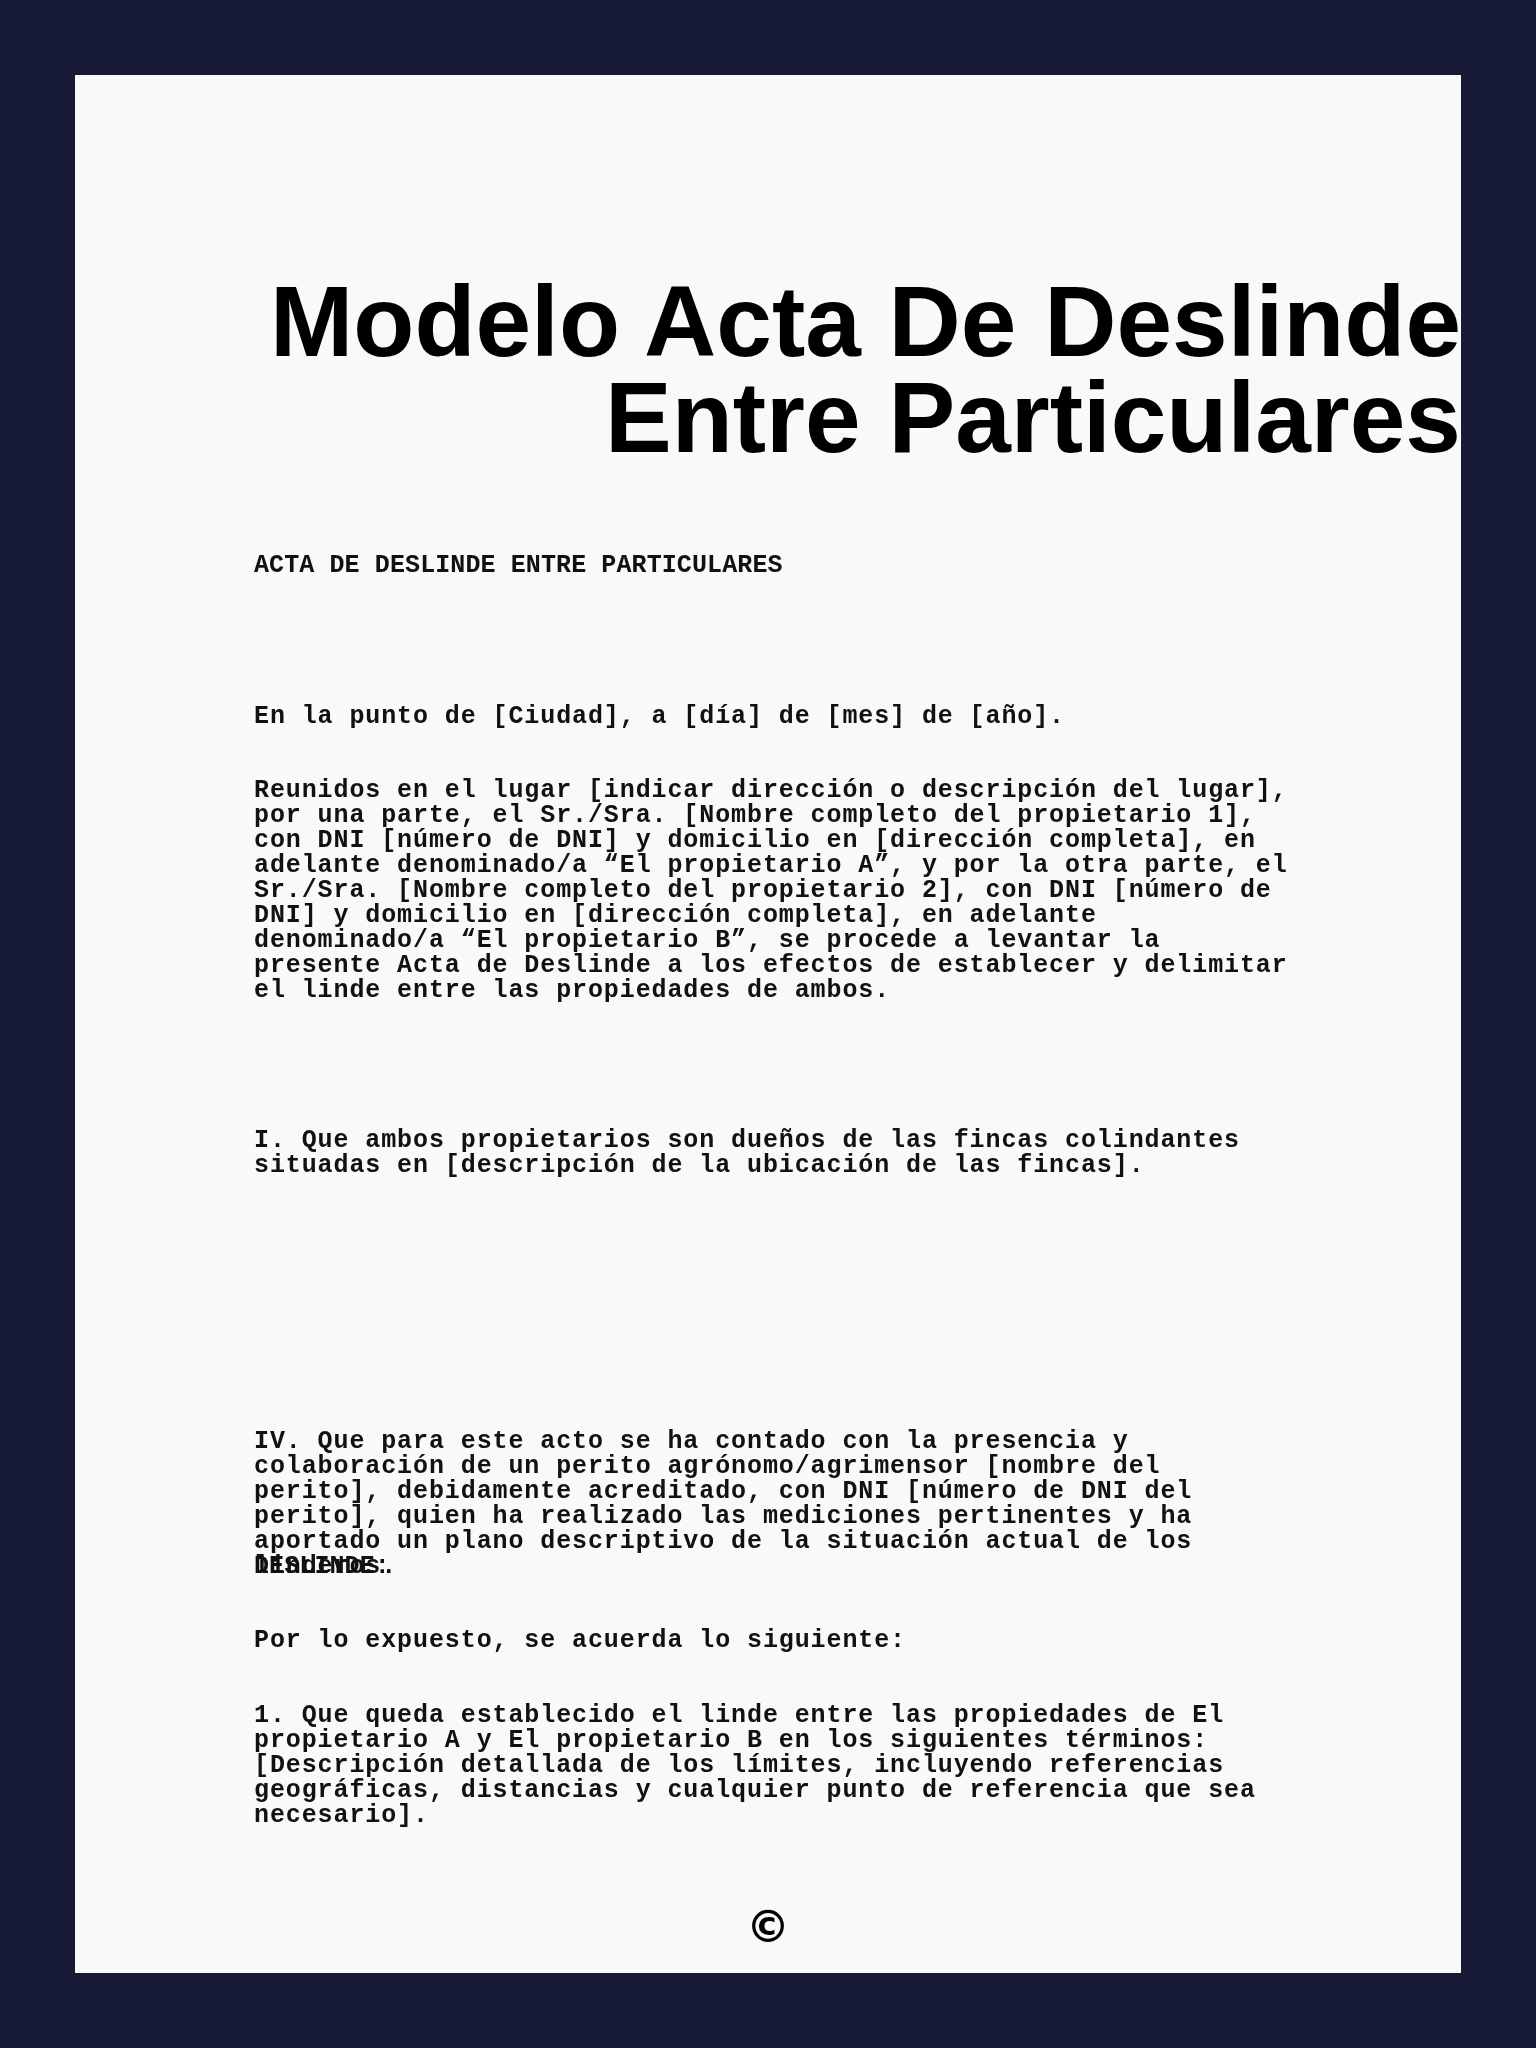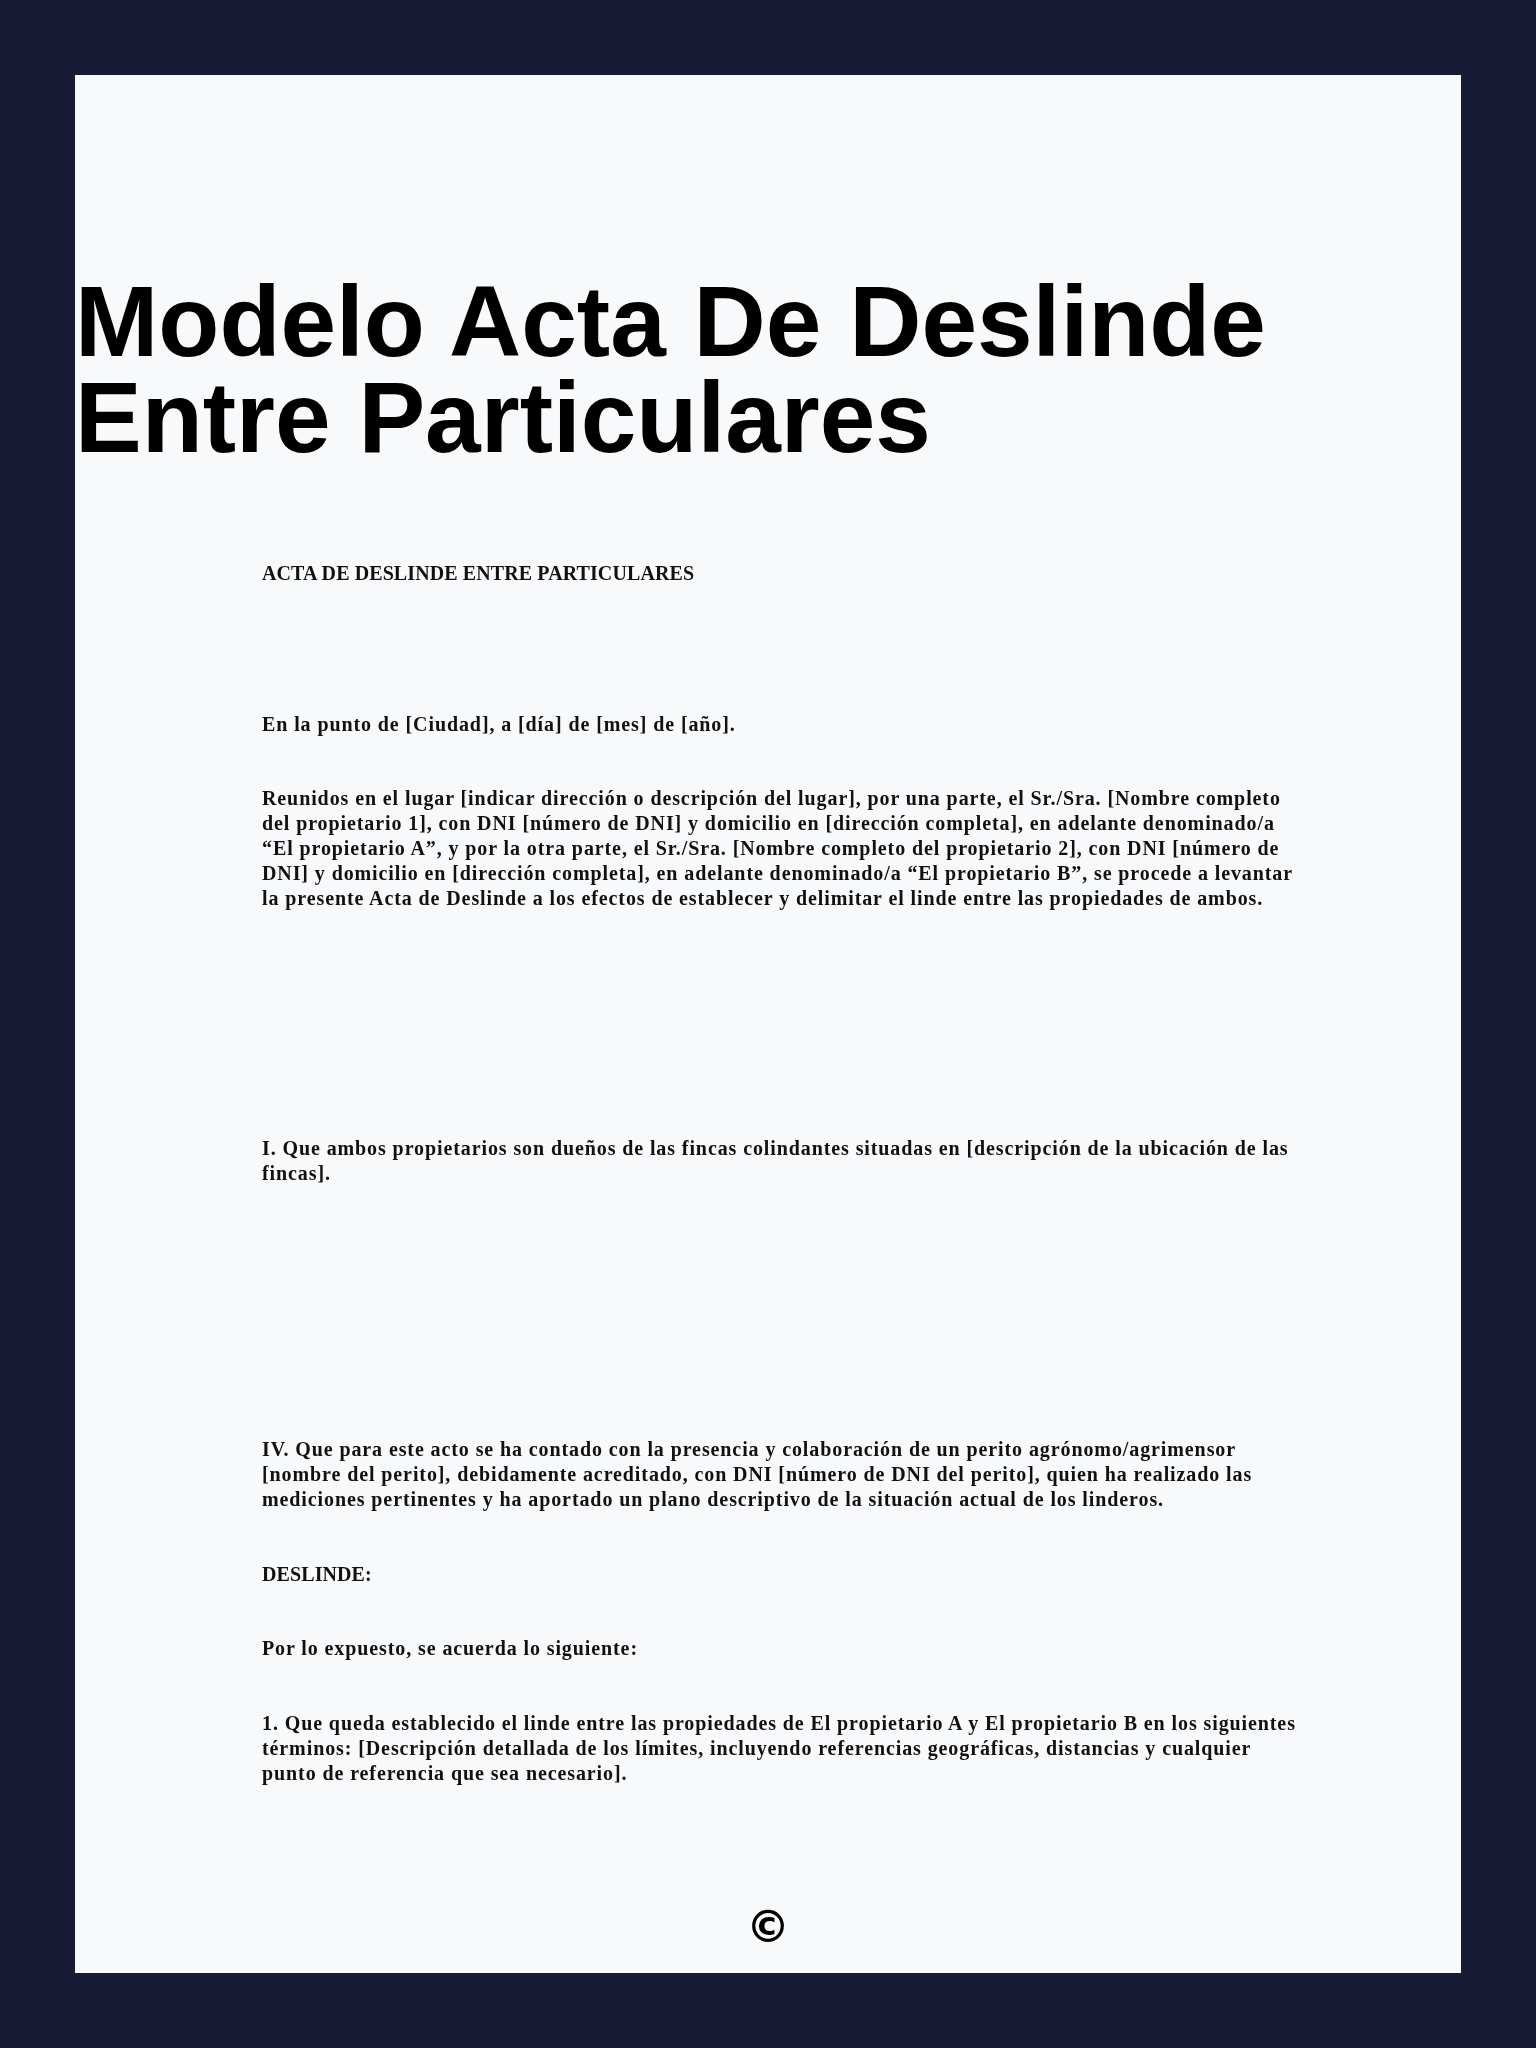--- a/index.html
+++ b/index.html
@@ -14,36 +14,36 @@
       position: absolute;
       left: 75px; top: 75px;
       width: 1386px; height: 1898px;
       background: #f8f9fb;
     }
     .title {
       position: absolute;
       left: 0; width: 1386px;
       top: 198px;
       margin: 0;
-      text-align: left;
+      text-align: right;
       font-family: "Liberation Sans", sans-serif;
       font-weight: bold;
       font-size: 100px;
       line-height: 96px;
       color: #000;
       letter-spacing: 0;
     }
     .blk {
       position: absolute;
       left: 175px;
       width: 1040px;
-      margin: 12px;
-      font-family: Liberation Serif, serif;
+      margin: 4px;
+      font-family: Liberation Mono, monospace;
       font-weight: bold;
-      font-size: 20px;
+      font-size: 25px;
       line-height: 25px;
       color: #111;
       letter-spacing: 0.9px;
     }
     .hd { letter-spacing: 0.1px; }
     .copyright {
       position: absolute;
       left: 0; width: 1386px;
       top: 1827px;
       text-align: center;

